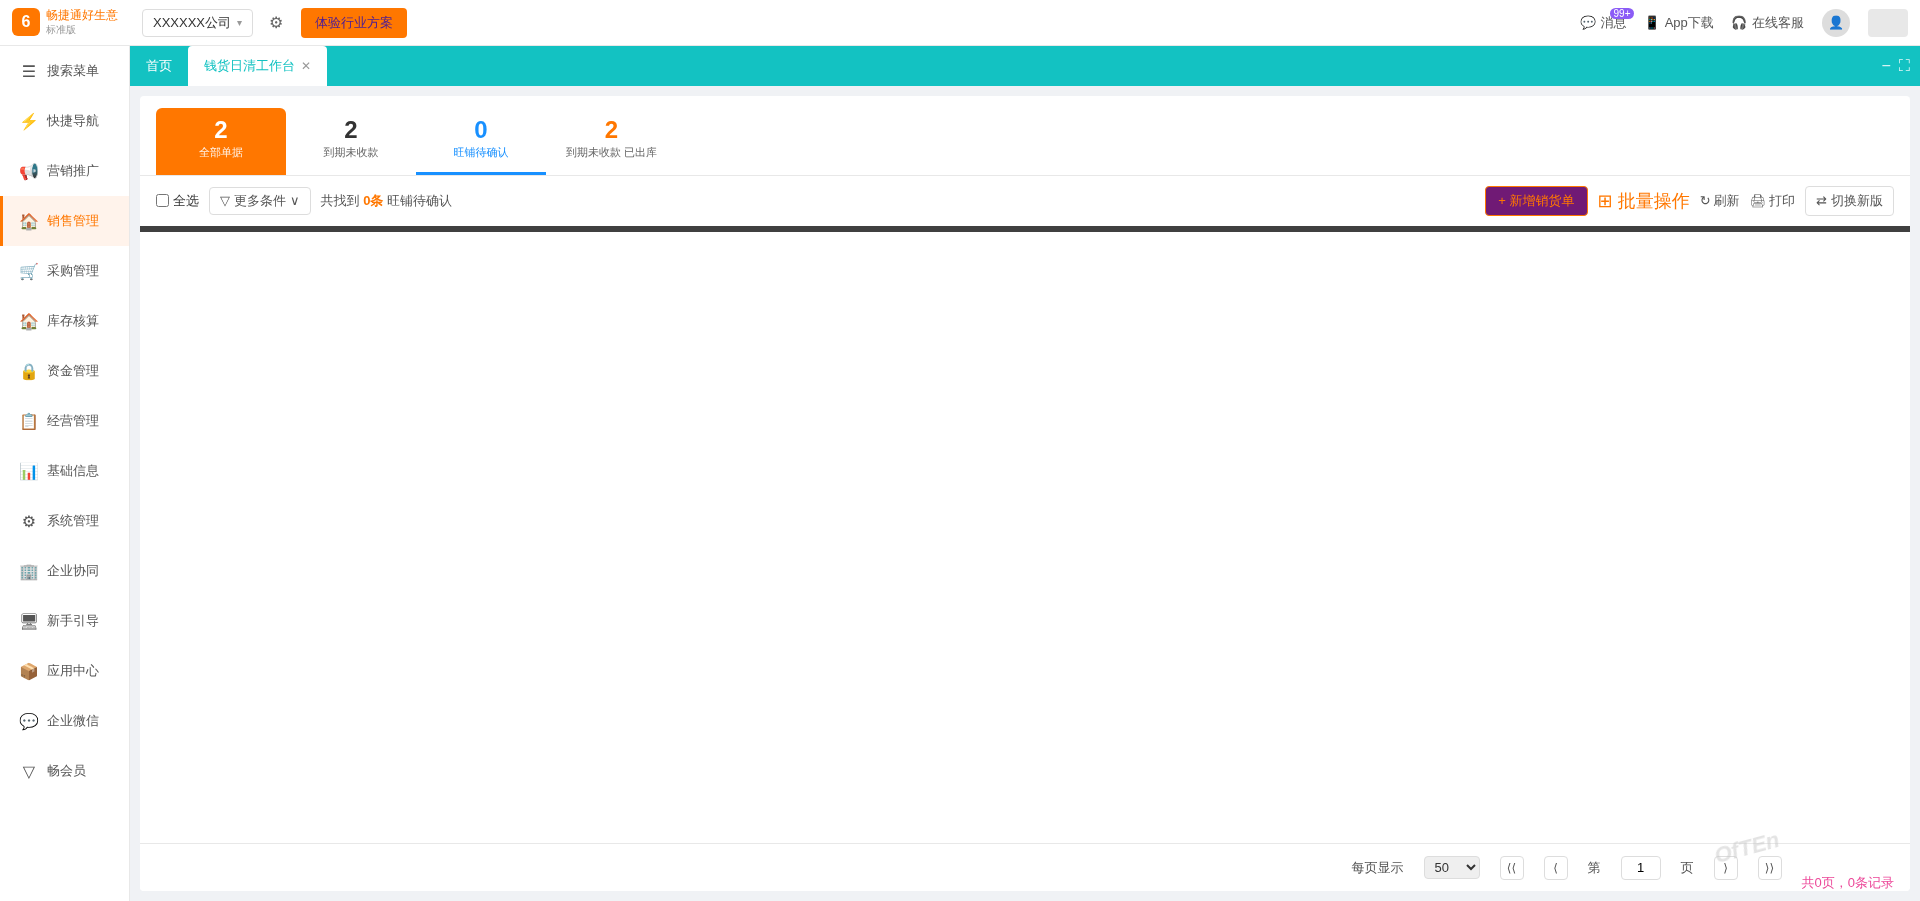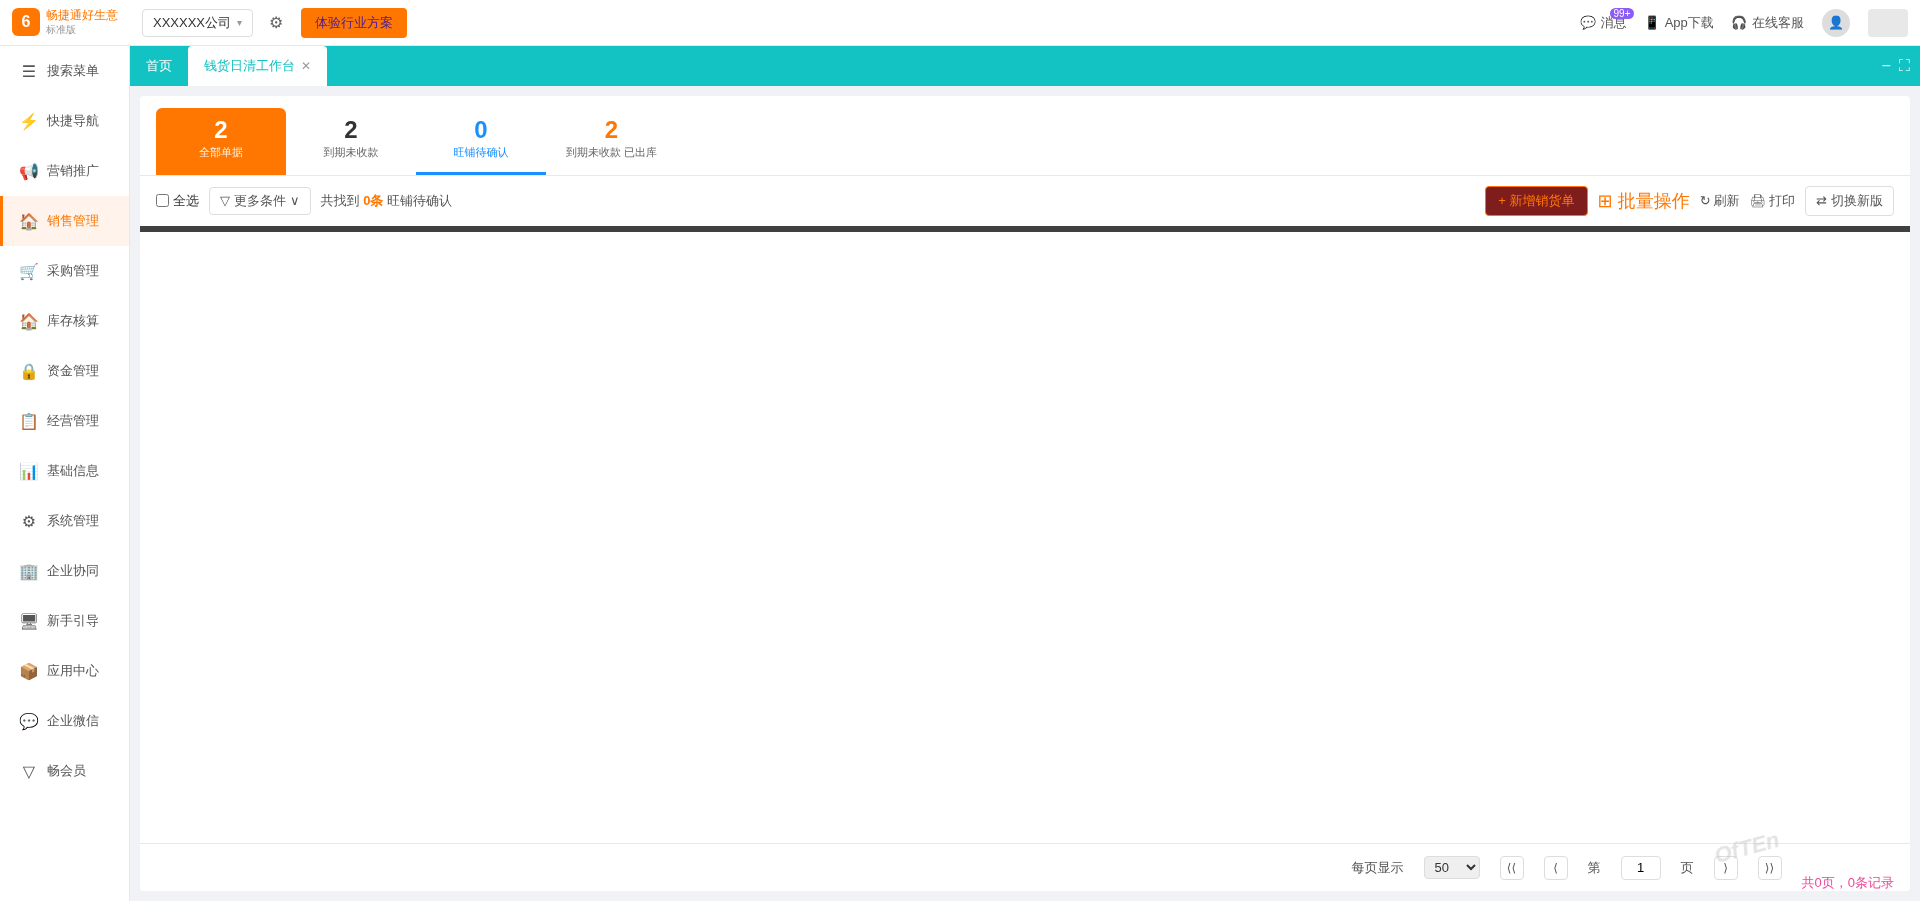--- a/index.html
+++ b/index.html
@@ -218,21 +218,21 @@
       font-size: 13px; color: #555;
     }
     .found-text { font-size: 13px; color: #555; }
     .found-count { color: #ff7700; font-weight: bold; }
 
     .action-btn {
       display: flex; align-items: center; gap: 4px;
       padding: 5px 12px; border-radius: 4px;
       cursor: pointer; font-size: 13px; border: none;
     }
-    .btn-primary { background: #7f1d1d; color: #ff7700; border: 1px solid #ff7700; align-items: center; }
+    .btn-primary { background: #701a75; color: #ff7700; border: 1px solid #ff7700; align-items: center; }
     .btn-orange-text { background: none; border: none; color: #ff7700; cursor: pointer; font-size: 18px; }
     .btn-text { background: none; border: none; color: #555; cursor: pointer; font-size: 13px; display: flex; align-items: center; gap: 3px; }
     .btn-switch {
       background: #fff; border: 1px solid #ddd; border-radius: 4px;
       padding: 5px 10px; cursor: pointer; font-size: 13px; color: #555;
       display: flex; align-items: center; gap: 4px;
     }
 
     
     .table-area {

